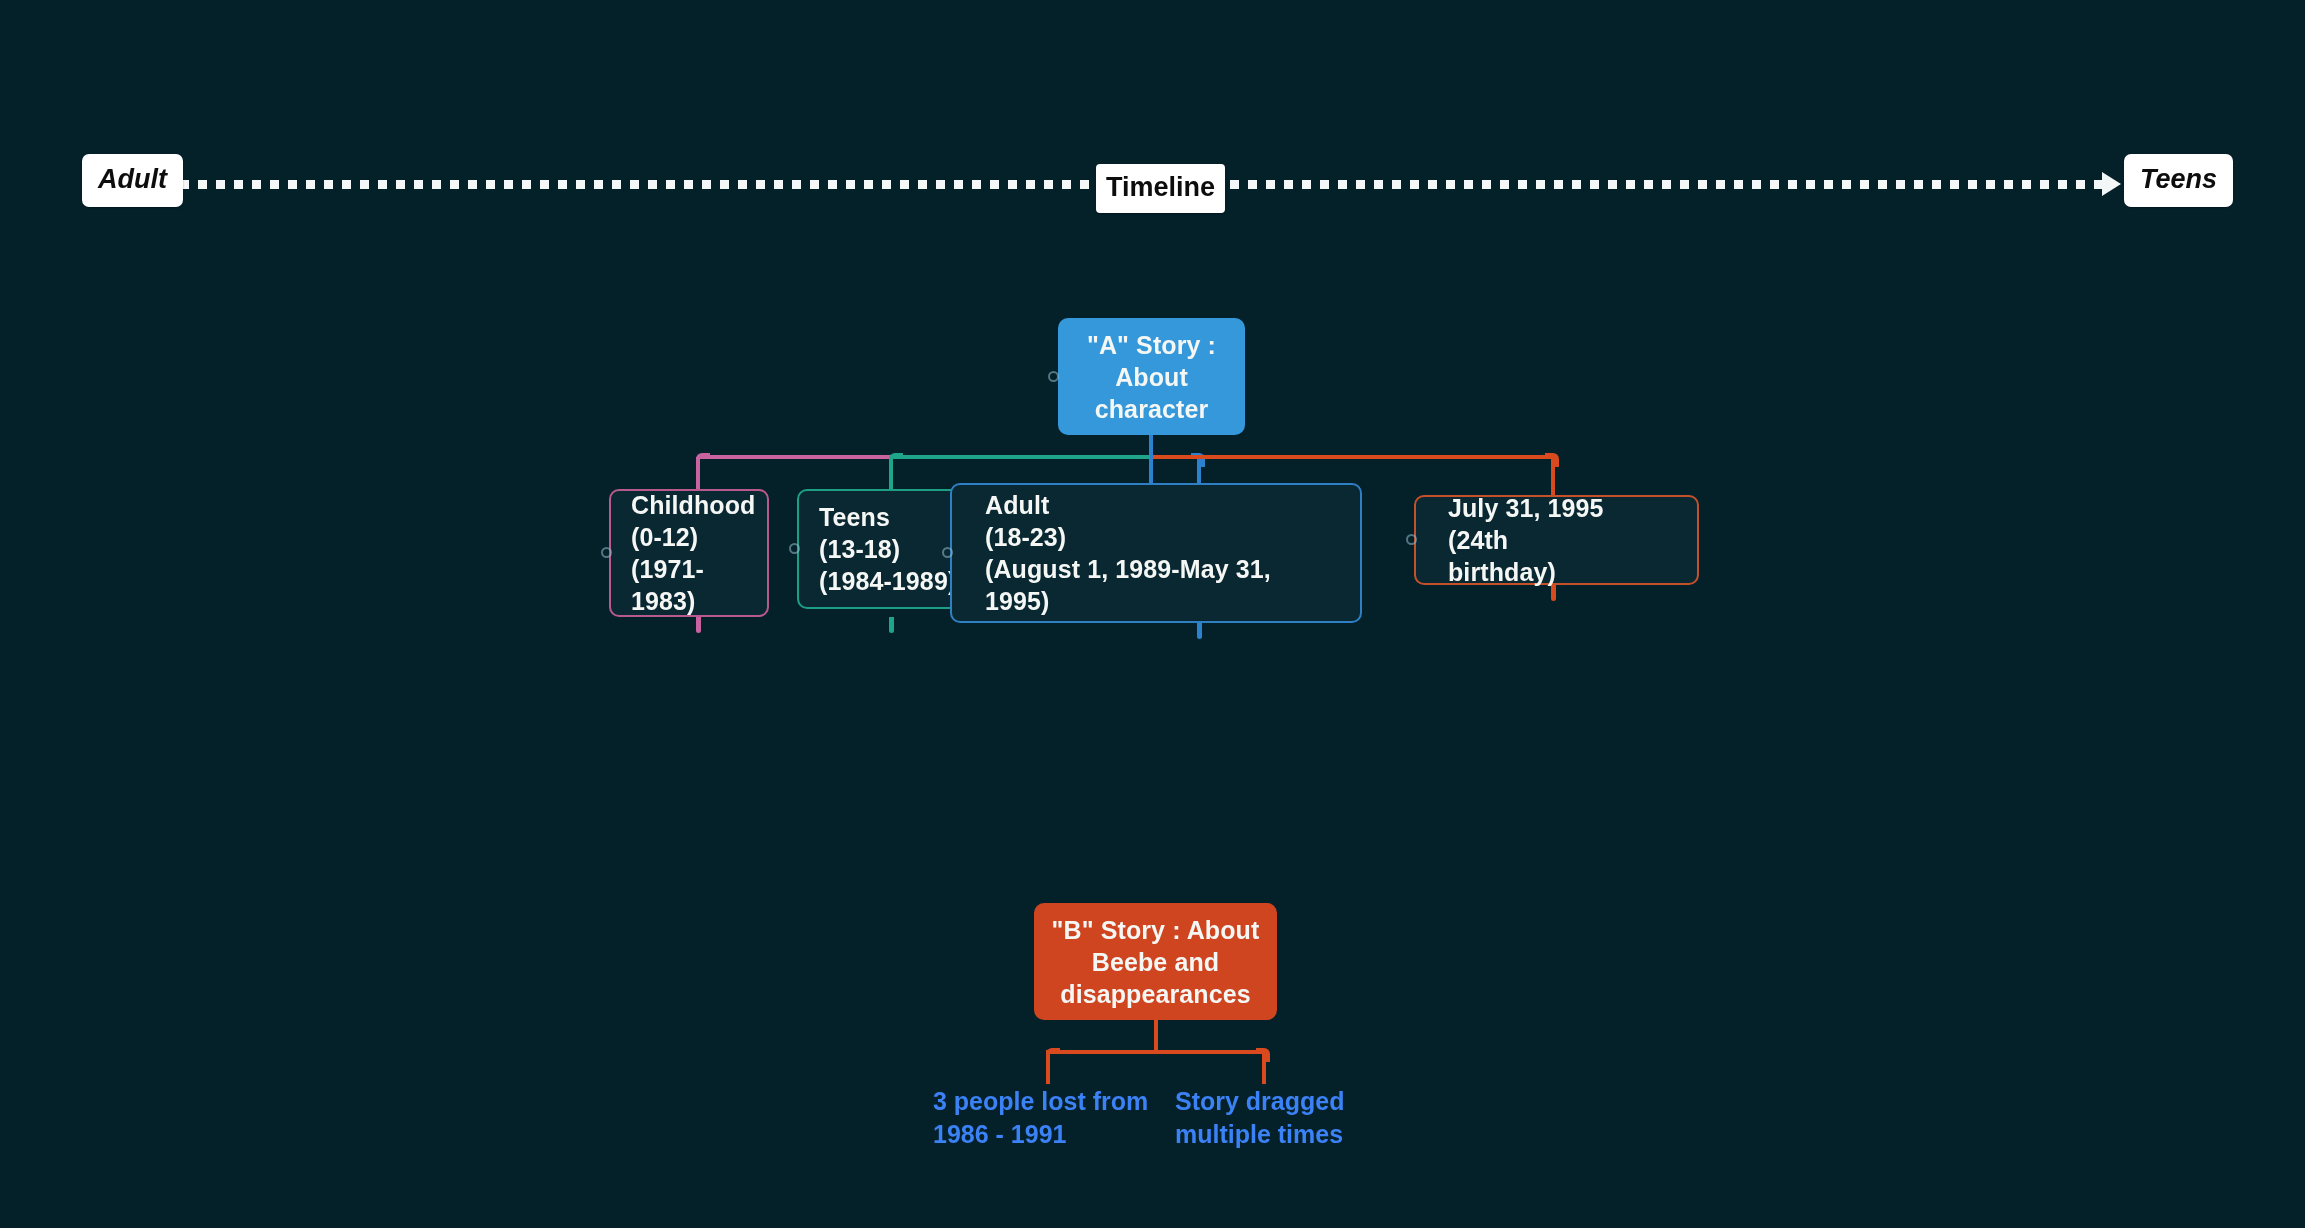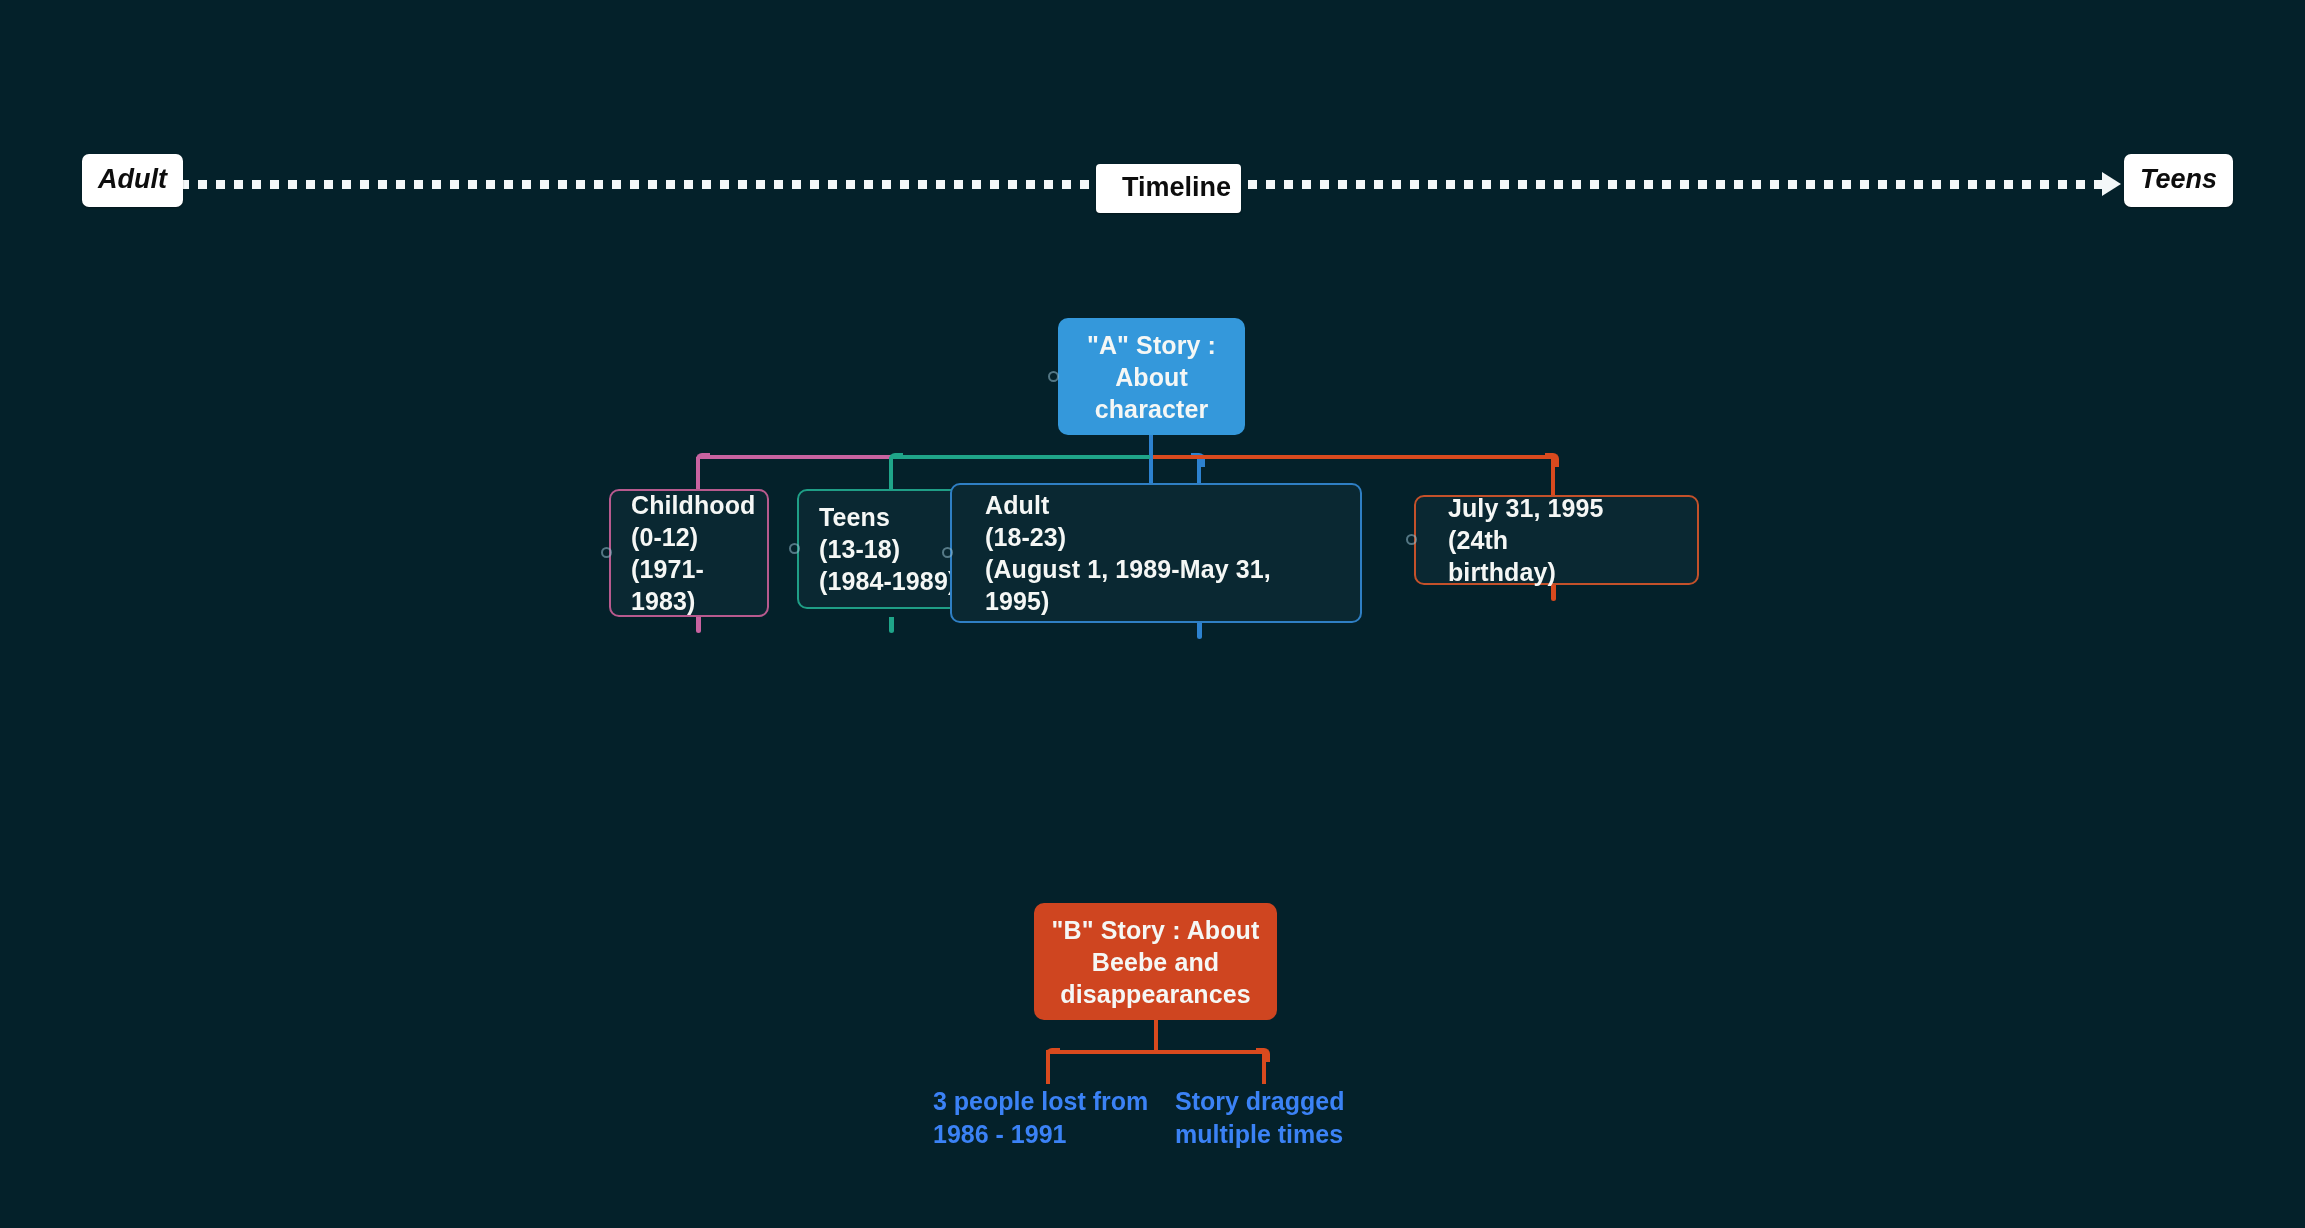--- a/index.html
+++ b/index.html
@@ -35,21 +35,21 @@
     border-radius: 7px;
     font-size: 27px;
     font-weight: bold;
     font-style: italic;
     line-height: 1;
     padding: 12px 16px 14px 16px;
     white-space: nowrap;
     z-index: 4;
     box-shadow: 0 1px 2px rgba(0,0,0,0.35);
   }
-  .tl-pill.plain { font-style: normal; border-radius: 4px; padding: 10px 10px 12px 26px; }
+  .tl-pill.plain { font-style: normal; border-radius: 4px; padding: 10px 10px 12px 10px; }
 
   #tl-start  { left: 82px;  top: 78px; }
   #tl-middle { left: 1096px; top: 88px; }
   #tl-finish { left: 2124px; top: 78px; }
 
   .tl-dots {
     position: absolute;
     top: 104px;
     height: 9px;
     background-image: linear-gradient(to right, #f3f7f8 0 9px, transparent 9px 18px);

